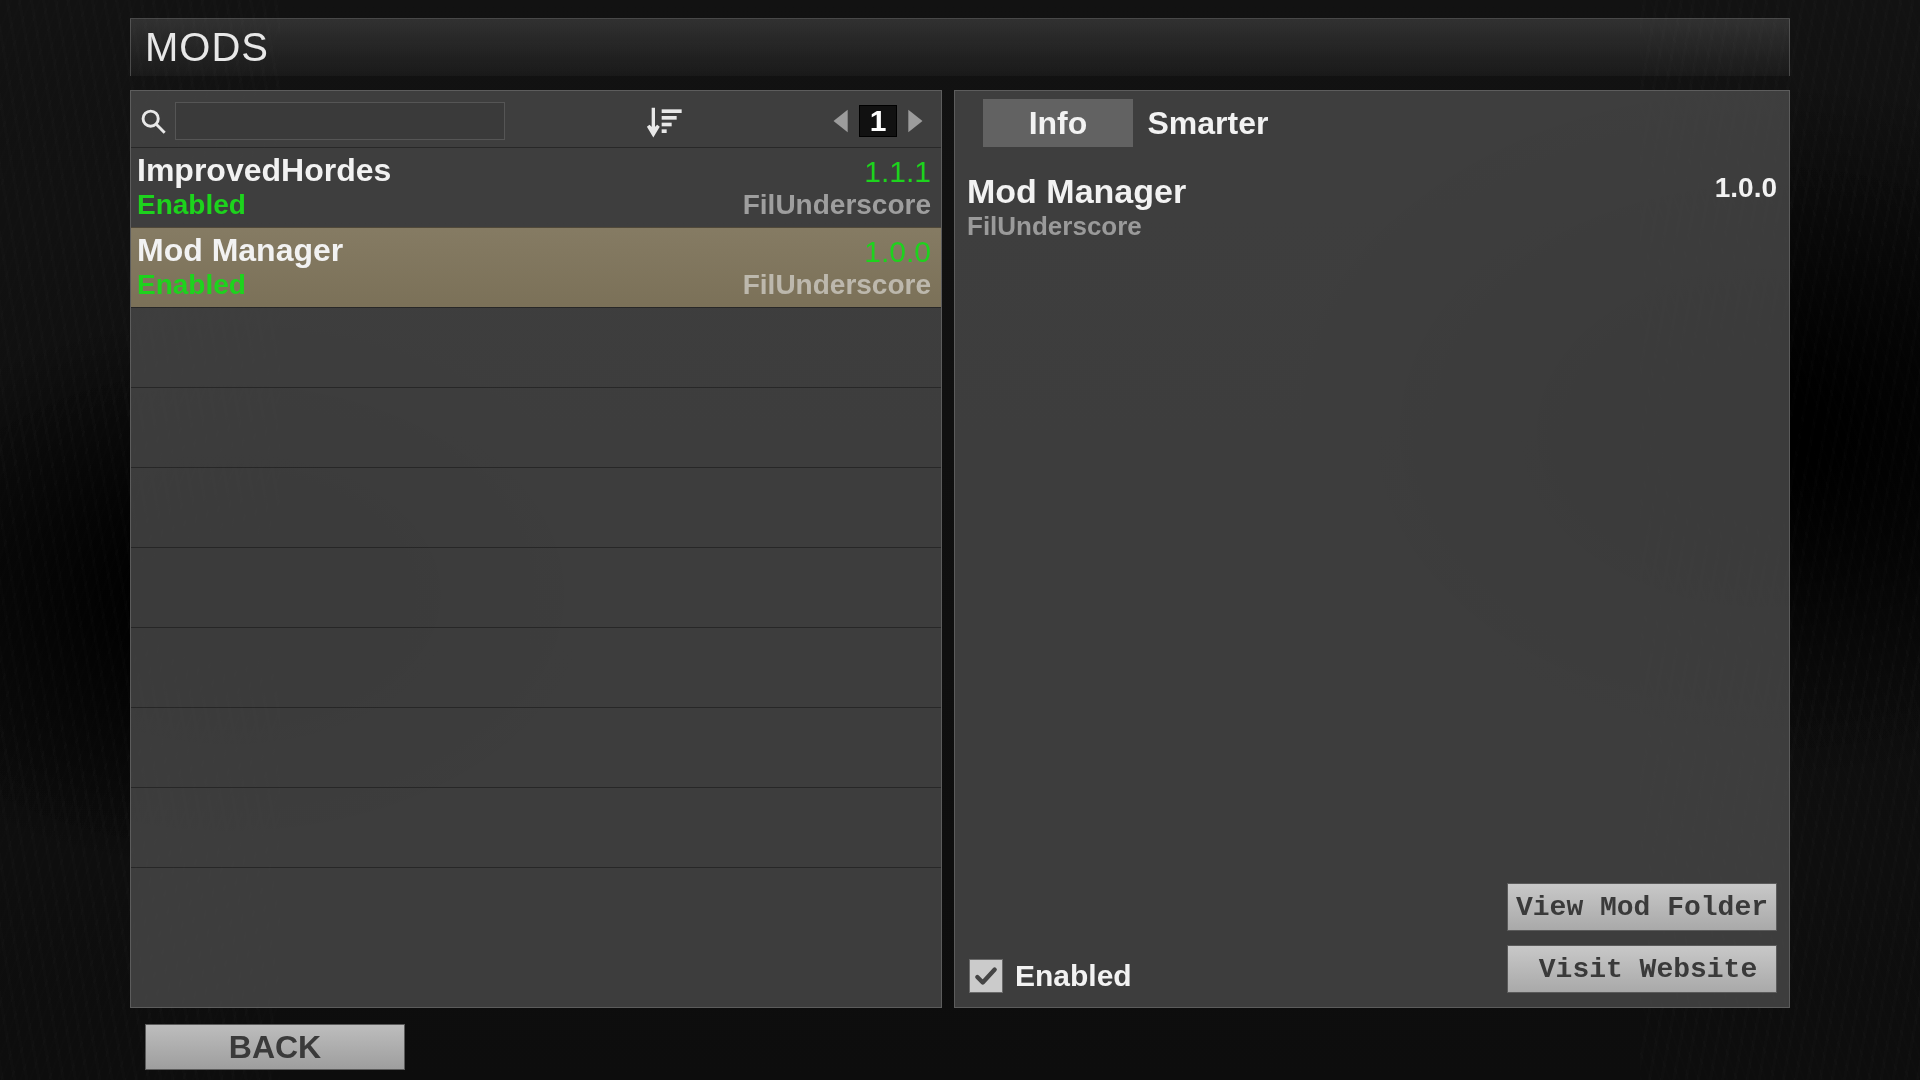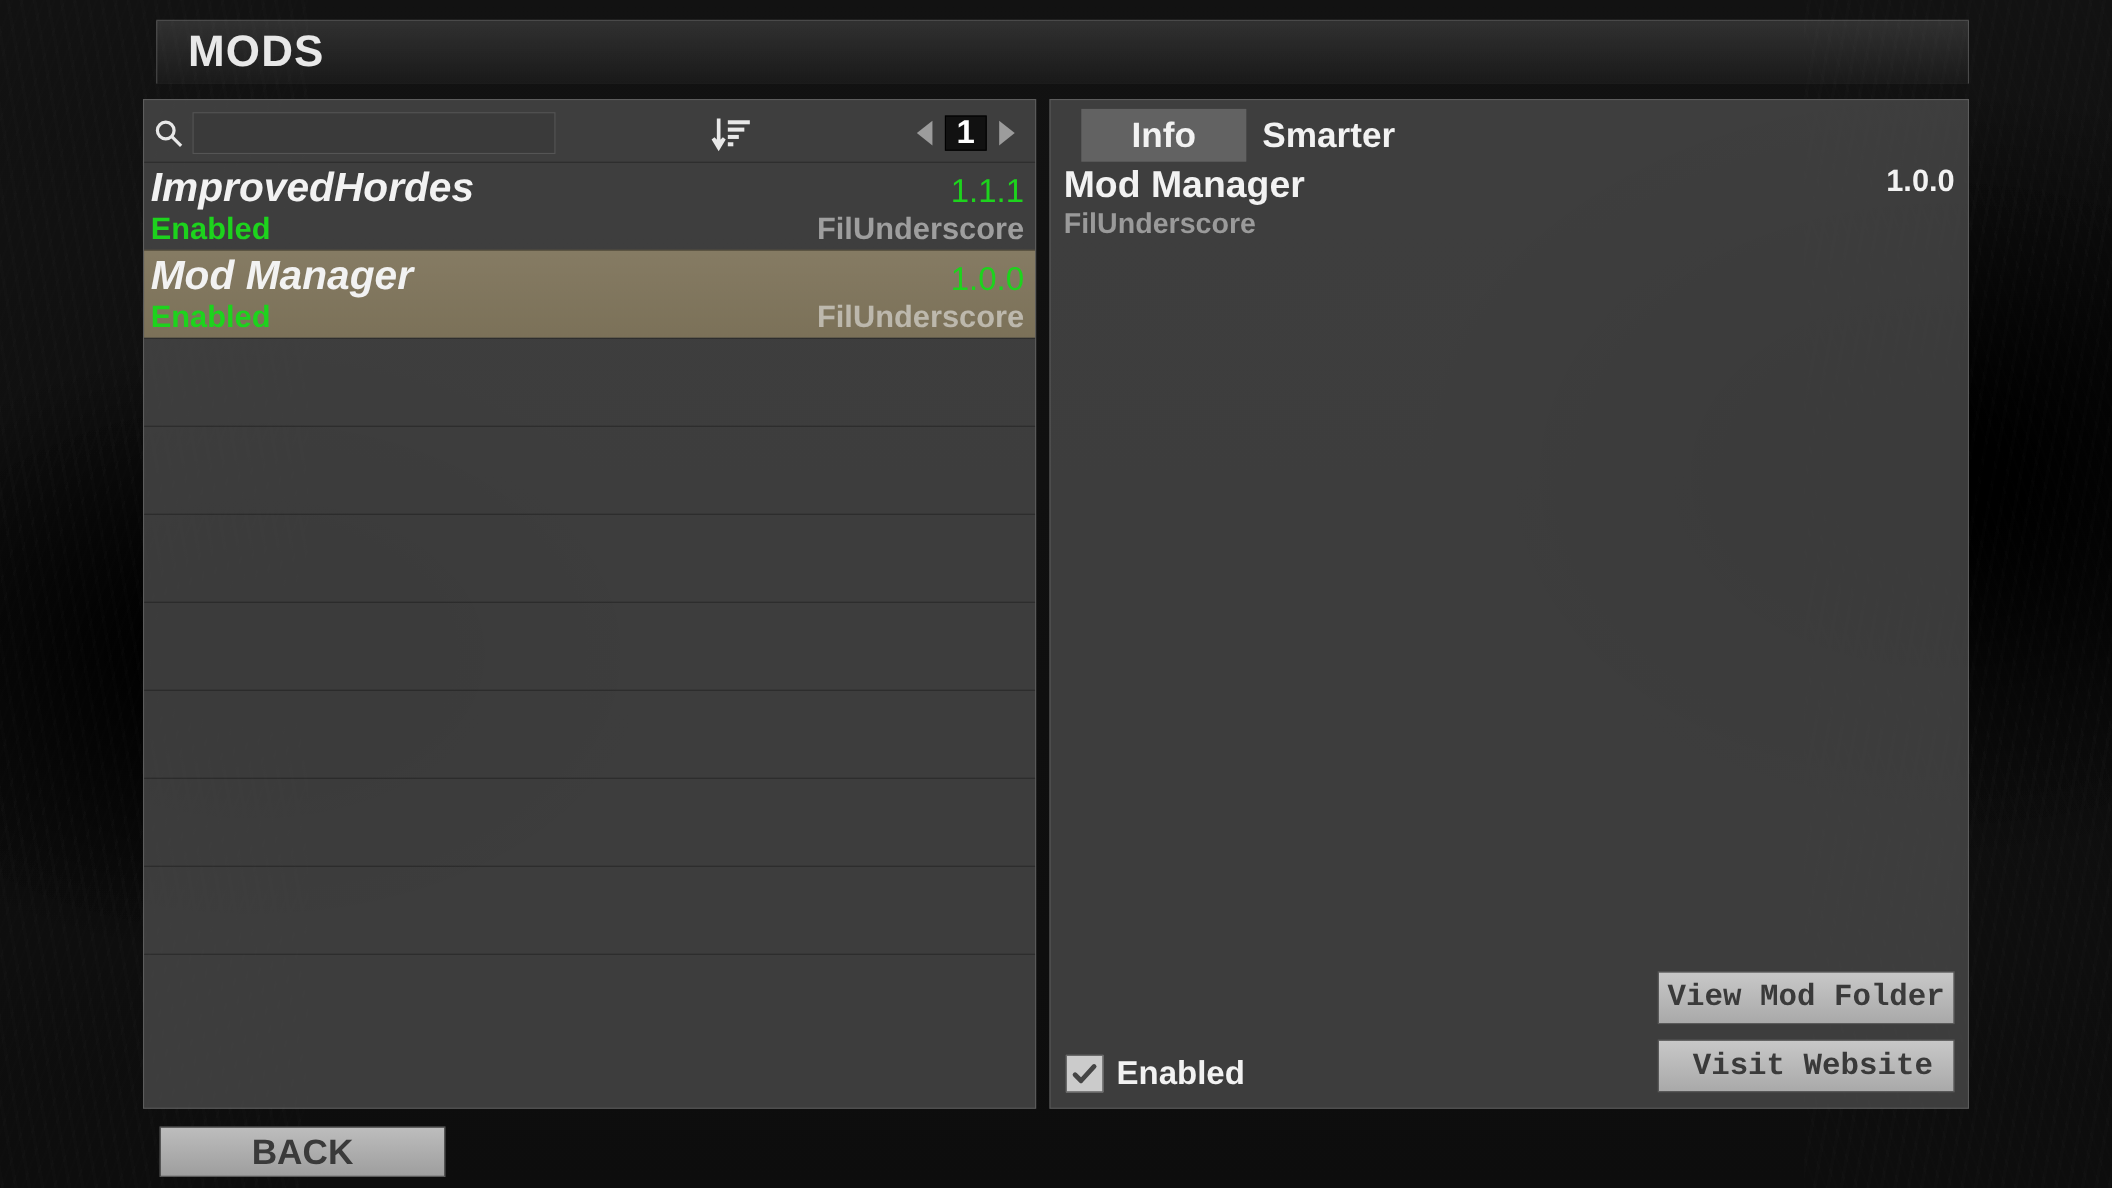--- a/index.html
+++ b/index.html
@@ -25,45 +25,45 @@
     repeating-linear-gradient(80deg, rgba(255,255,255,0.04) 0 3px, transparent 3px 12px),
     repeating-linear-gradient(-70deg, rgba(255,255,255,0.03) 0 2px, transparent 2px 9px);
   opacity:.25;
 }
 .bg::before{ left:-60px; }
 .bg::after{ right:-60px; transform:scaleX(-1); }
 
 .wrap { position:relative; width:1920px; height:1080px; transform-origin: top left; }
 
 .page-title {
-  position:absolute; left:142px; top:18px;
+  position:absolute; left:130px; top:18px;
   right:130px; height:58px;
   border:1px solid rgba(120,120,120,0.5);
   border-bottom:none;
   background: linear-gradient(rgba(140,140,140,0.25), rgba(90,90,90,0.1));
-  padding-left:28px;
+  padding-left:14px;
   display:flex; align-items:center;
-  font-size:40px; font-weight:700;
+  font-size:40px; font-weight:400;
   letter-spacing:1px;
   color:#e8e8e8;
 }
 
 .panels {
   position:absolute;
   left:130px; right:130px;
   top:90px; height:918px;
   display:flex; gap:12px;
 }
 
 .panel {
   background: rgba(72,72,72,0.82);
   border:1px solid rgba(140,140,140,0.4);
 }
 .left-panel { flex: 0 0 812px; display:flex; flex-direction:column; }
-.right-panel{ flex: 1 1 auto; display:flex; flex-direction:column; }
+.right-panel{ flex: 1 1 auto; display:flex; flex-direction:column;gap:23px; }
 
 
 .lp-header {
   height:56px; display:flex; align-items:center; gap:14px;
   padding: 6px 10px 2px 8px;
 }
 .search-wrap { display:flex; align-items:center; gap:8px; }
 .search-icon { width:28px; height:28px; color:#e8e8e8; }
 .search-input {
   width:330px; height:38px;
@@ -90,21 +90,21 @@
   display:grid;
   grid-template-columns: 1fr auto;
   grid-template-rows: 1fr 1fr;
   padding: 2px 10px 0 6px;
   background: rgba(74,74,74,0.0);
 }
 .mod-row.selected {
   background: linear-gradient(rgba(146,134,106,0.85), rgba(134,122,93,0.85));
 }
 .mod-row.empty { }
-.mod-name { font-size:37px; font-weight:700; color:#f2f2f2; align-self:end;font-style:italic; }
+.mod-name { font-size:32px; font-weight:700; color:#f2f2f2; align-self:end; }
 .mod-ver  { font-size:30px; font-weight:400; color:#1dd31d; justify-self:end; align-self:end; }
 .mod-status { font-size:28px; font-weight:800; color:#1dd31d; align-self:start; }
 .mod-author { font-size:28px; font-weight:600; color:#9e9e9e; justify-self:end; align-self:start; }
 .mod-row.selected .mod-author { color:rgba(240,240,240,0.55); }
 
 
 .rp-tabs {
   height:56px; display:flex; align-items:flex-end; gap:0;
   padding: 4px 8px 0 28px;
 }

